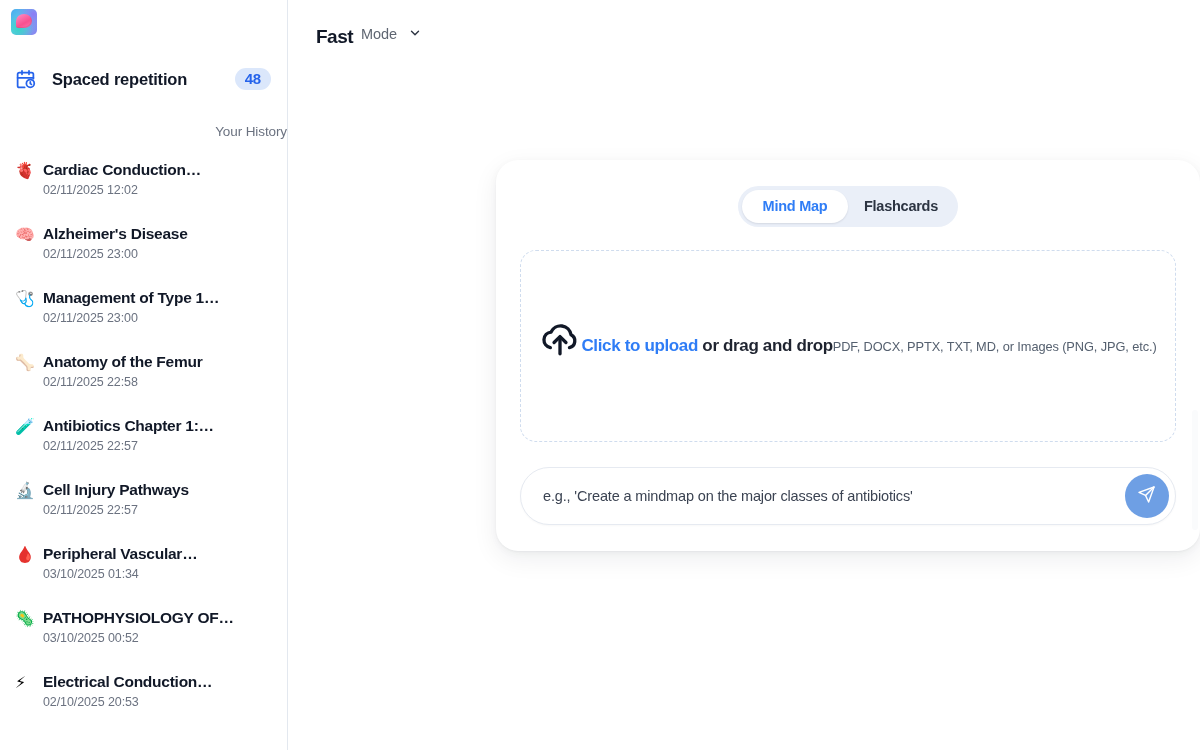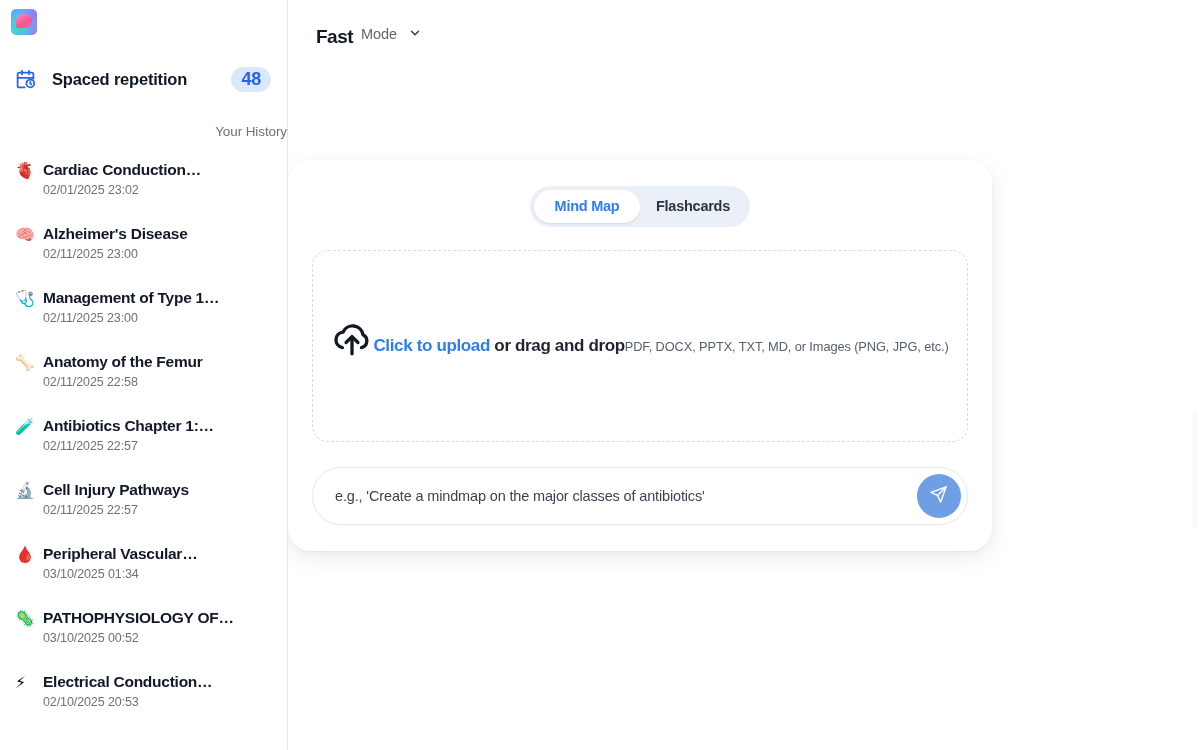--- a/index.html
+++ b/index.html
@@ -76,21 +76,21 @@
     font-size: 16.5px;
     font-weight: 700;
     color: #111827;
     letter-spacing: -0.2px;
     flex: 1 1 auto;
     white-space: nowrap;
   }
   .badge {
     background: #dbe7fb;
     color: #2563eb;
-    font-size: 18px;
+    font-size: 15px;
     font-weight: 700;
     border-radius: 999px;
     padding: 3px 10px 4px;
     line-height: 1;
     letter-spacing: -0.2px;
   }
 
   .history-title {
     font-size: 13.5px;
     color: #6b7280;
@@ -178,21 +178,21 @@
     display: inline-flex;
     margin-left: 3px;
   }
 
   
   .center-wrap {
     position: absolute;
     left: 0; right: 0;
     top: 160px;
     display: flex;
-    justify-content: flex-start;
+    justify-content: flex-end;
   }
   .card {
     width: 704px;
     background: #ffffff;
     border-radius: 22px;
     box-shadow: 0 1px 2px rgba(16,24,40,.04),
                 0 8px 26px rgba(16,24,40,.07),
                 0 2px 8px rgba(16,24,40,.035);
     padding: 26px 24px 26px;
   }
@@ -327,21 +327,21 @@
       <span class="badge">48</span>
     </div>
 
     <div class="history-title">Your History</div>
 
     <div class="history-list">
         <div class="history-item">
           <span class="hi-emoji">🫀</span>
           <div class="hi-text">
             <div class="hi-title">Cardiac Conduction…</div>
-            <div class="hi-date">02/01/2025 23:02</div>
+            <div class="hi-date">02/11/2025 12:02</div>
           </div>
         </div>
         <div class="history-item">
           <span class="hi-emoji">🧠</span>
           <div class="hi-text">
             <div class="hi-title">Alzheimer's Disease</div>
             <div class="hi-date">02/11/2025 23:00</div>
           </div>
         </div>
         <div class="history-item">

